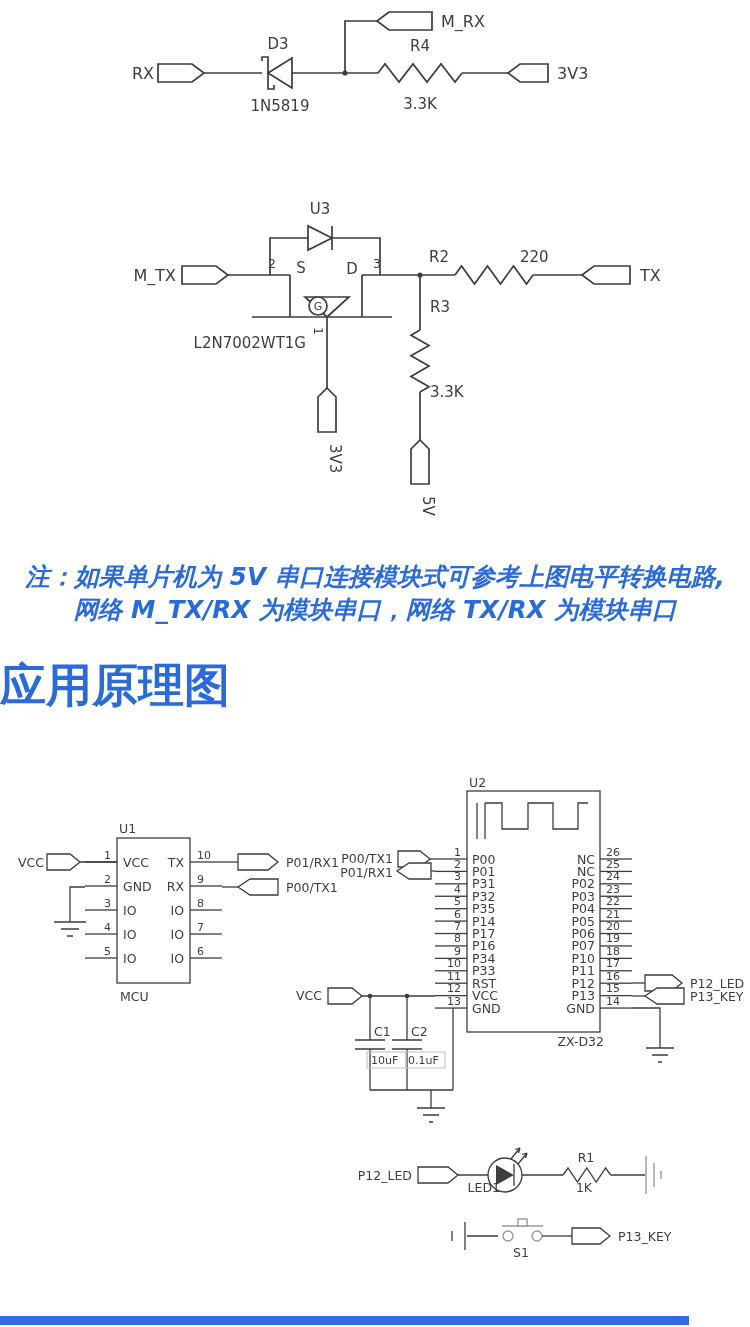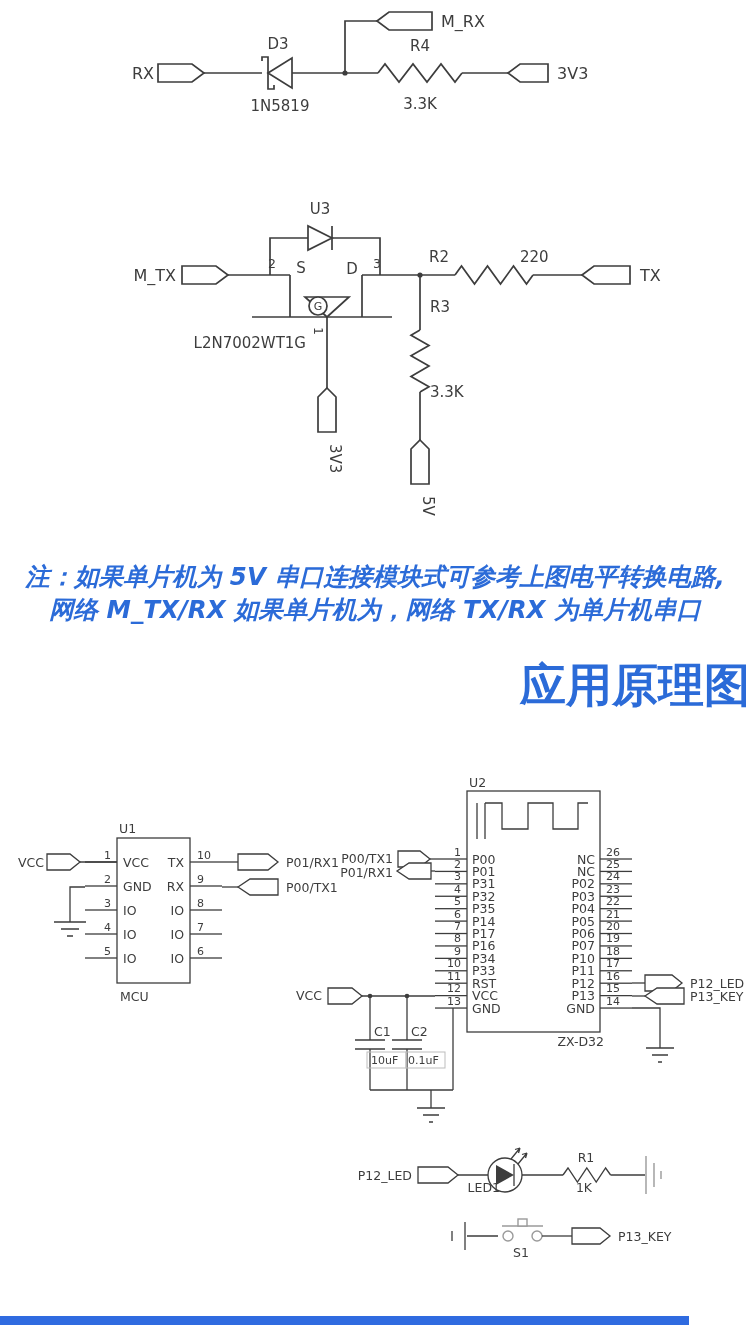--- a/index.html
+++ b/index.html
@@ -16,21 +16,21 @@
   .w3 {fill:none;stroke:#3d3d3d;stroke-width:1.3;}
   .sym{fill:#ffffff;stroke:#3d3d3d;stroke-width:1.7;}
   .sym3{fill:#ffffff;stroke:#3d3d3d;stroke-width:1.3;}
   .gw {fill:none;stroke:#9a9a9a;stroke-width:1.4;}
   .gsym{fill:#ffffff;stroke:#9a9a9a;stroke-width:1.4;}
   .dot{fill:#3d3d3d;stroke:none;}
   .fillb{fill:#3d3d3d;stroke:none;}
   .vbox{fill:none;stroke:#bdbdbd;stroke-width:1;}
   .note{position:absolute;top:560px;left:0;width:750px;text-align:center;
         color:#2b6bd8;font-weight:bold;font-size:24.5px;line-height:33px;font-style:italic;}
-  .big-title{position:absolute;top:655px;left:0;width:750px;text-align:right;
+  .big-title{position:absolute;top:655px;left:0;width:750px;text-align:left;
         color:#2b6bd8;font-weight:bold;font-size:46px;}
   .footer-bar{position:absolute;left:0;top:1316px;width:689px;height:9px;background:#2f6be0;}
 </style>
 </head>
 <body>
 
 <div class="page">
 
   <svg class="schem" width="750" height="1327" viewBox="0 0 750 1327">
 
@@ -309,19 +309,19 @@
       <rect class="gsym" x="518" y="1219" width="9" height="7"></rect>
       <text class="txt t12" x="521" y="1257" text-anchor="middle">S1</text>
       <path class="w3" d="M542,1236 H572"></path>
       <polygon class="sym3" points="572,1228 600,1228 610,1236 600,1244 572,1244"></polygon>
       <text class="txt t12" x="618" y="1241" text-anchor="start">P13_KEY</text>
     </g>
   </svg>
 
   <div class="note">
     <div>注：如果单片机为 5V 串口连接模块式可参考上图电平转换电路,</div>
-    <div>网络 M_TX/RX 如果单片机为，网络 TX/RX 为单片机串口</div>
+    <div>网络 M_TX/RX 为模块串口，网络 TX/RX 为模块串口</div>
   </div>
 
   <div class="big-title">应用原理图</div>
 
   <div class="footer-bar"></div>
 </div>
 
 </body></html>

